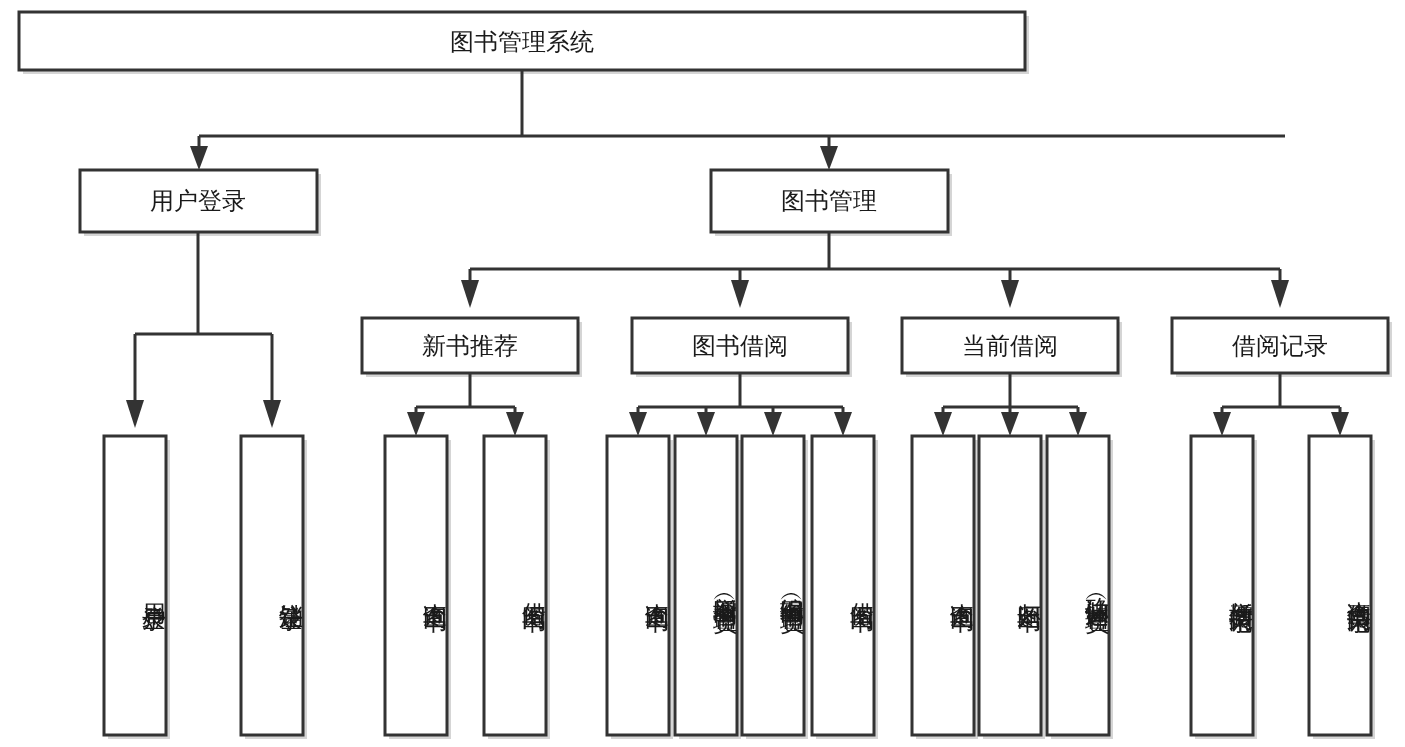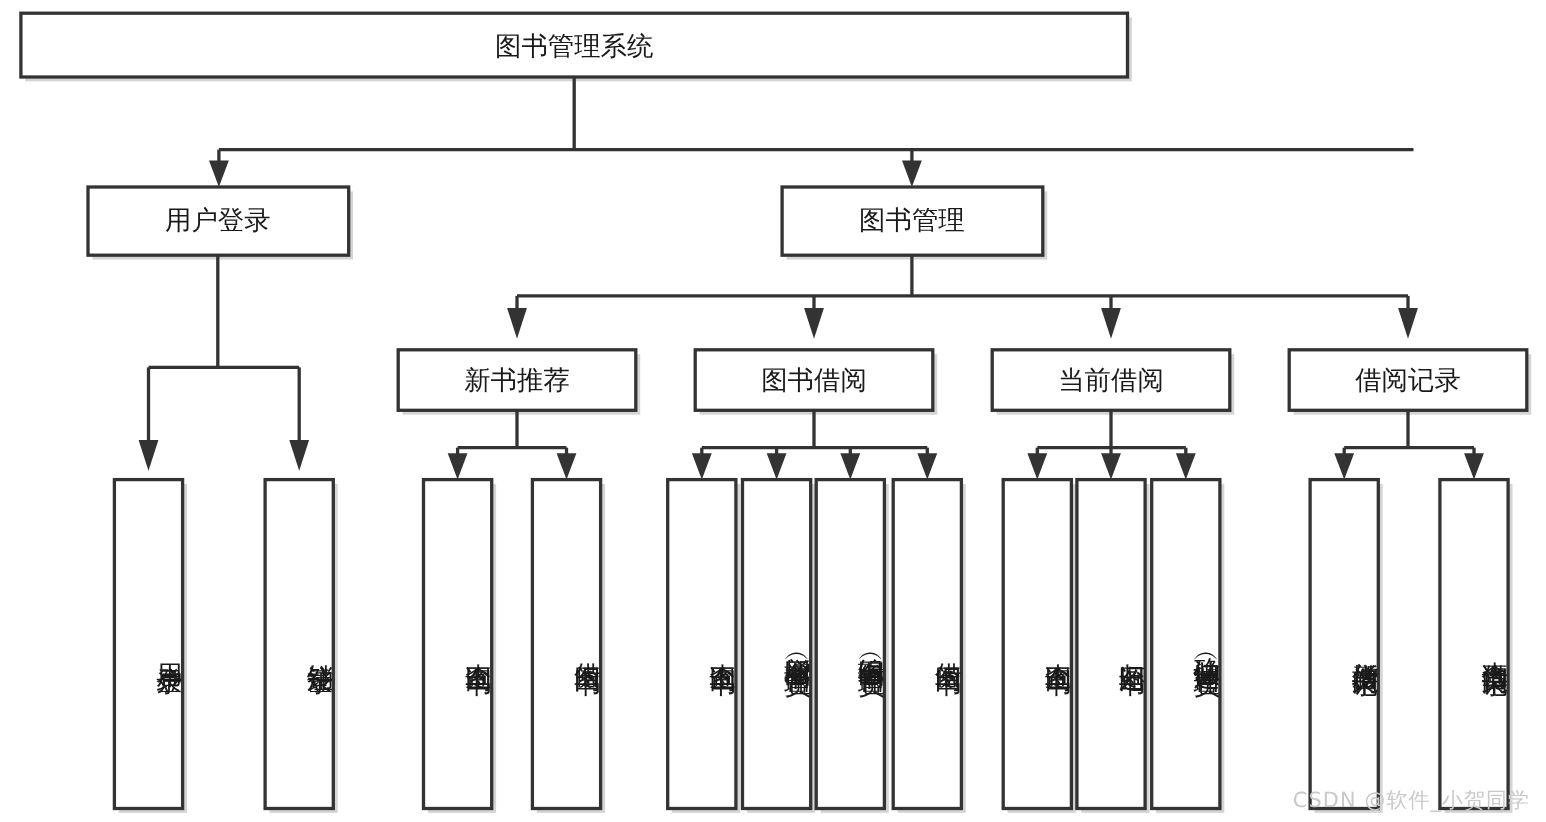--- a/index.html
+++ b/index.html
@@ -269,14 +269,13 @@
   <div class="vlabel" style="left:742px; top:442px; width:62px; height:290px;">编辑图书（管理员）</div>
   <div class="vlabel" style="left:812px; top:450px; width:62px; height:275px;">借阅图书</div>
 
   <div class="vlabel" style="left:912px; top:450px; width:62px; height:275px;">查询图书</div>
   <div class="vlabel" style="left:979px; top:450px; width:62px; height:275px;">归还图书</div>
   <div class="vlabel" style="left:1047px; top:442px; width:62px; height:290px;">确认归还（管理员）</div>
 
   <div class="vlabel" style="left:1191px; top:448px; width:62px; height:280px;">新增借阅记录</div>
   <div class="vlabel" style="left:1309px; top:448px; width:62px; height:280px;">查询借阅记录</div>
 
-  <div class="watermark">CSDN @软件_小贺同学</div>
 </div>
 
 </body></html>

